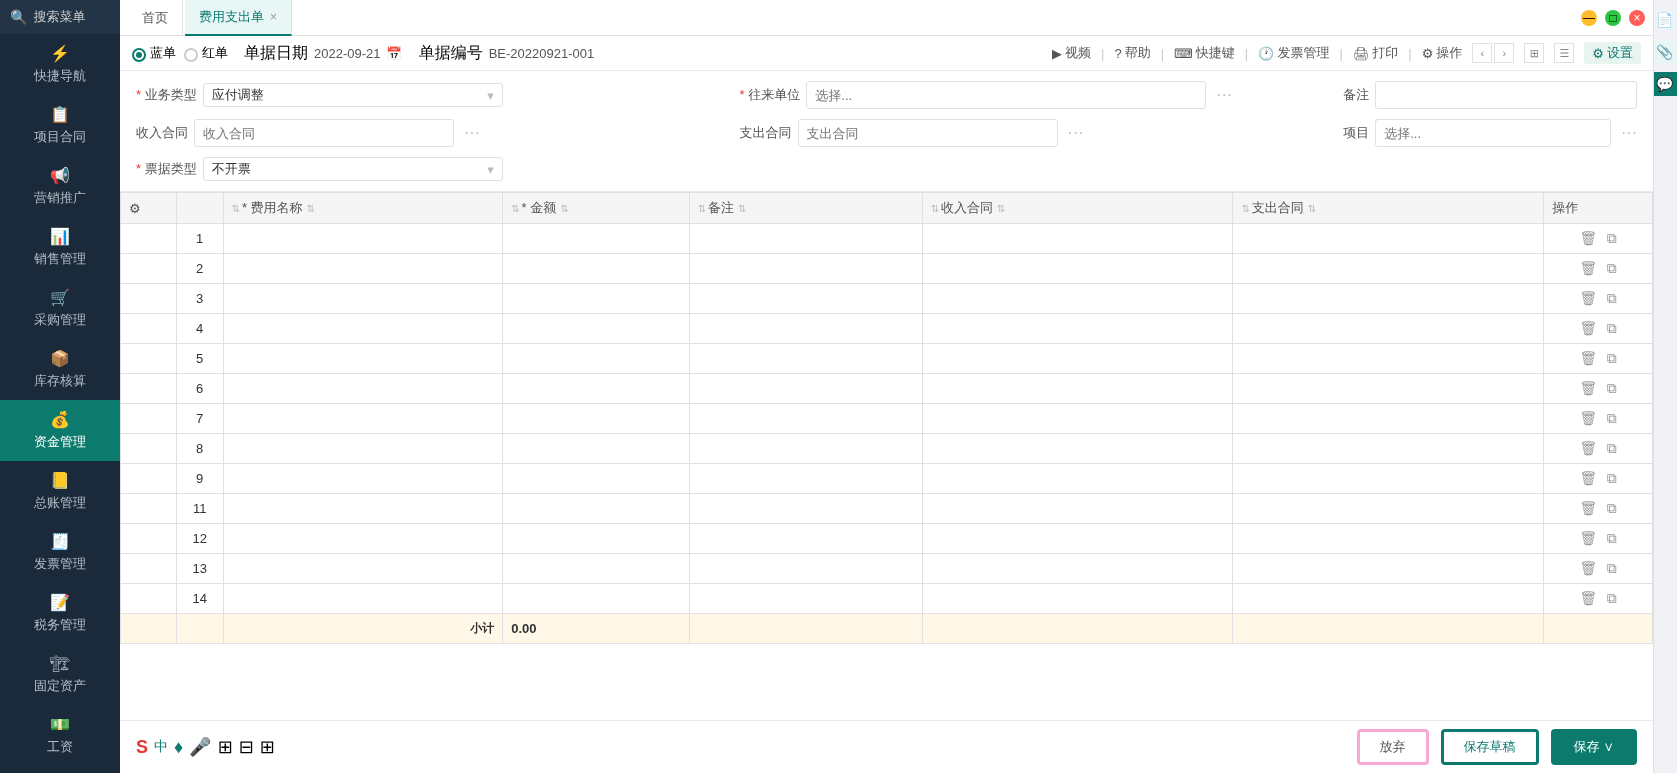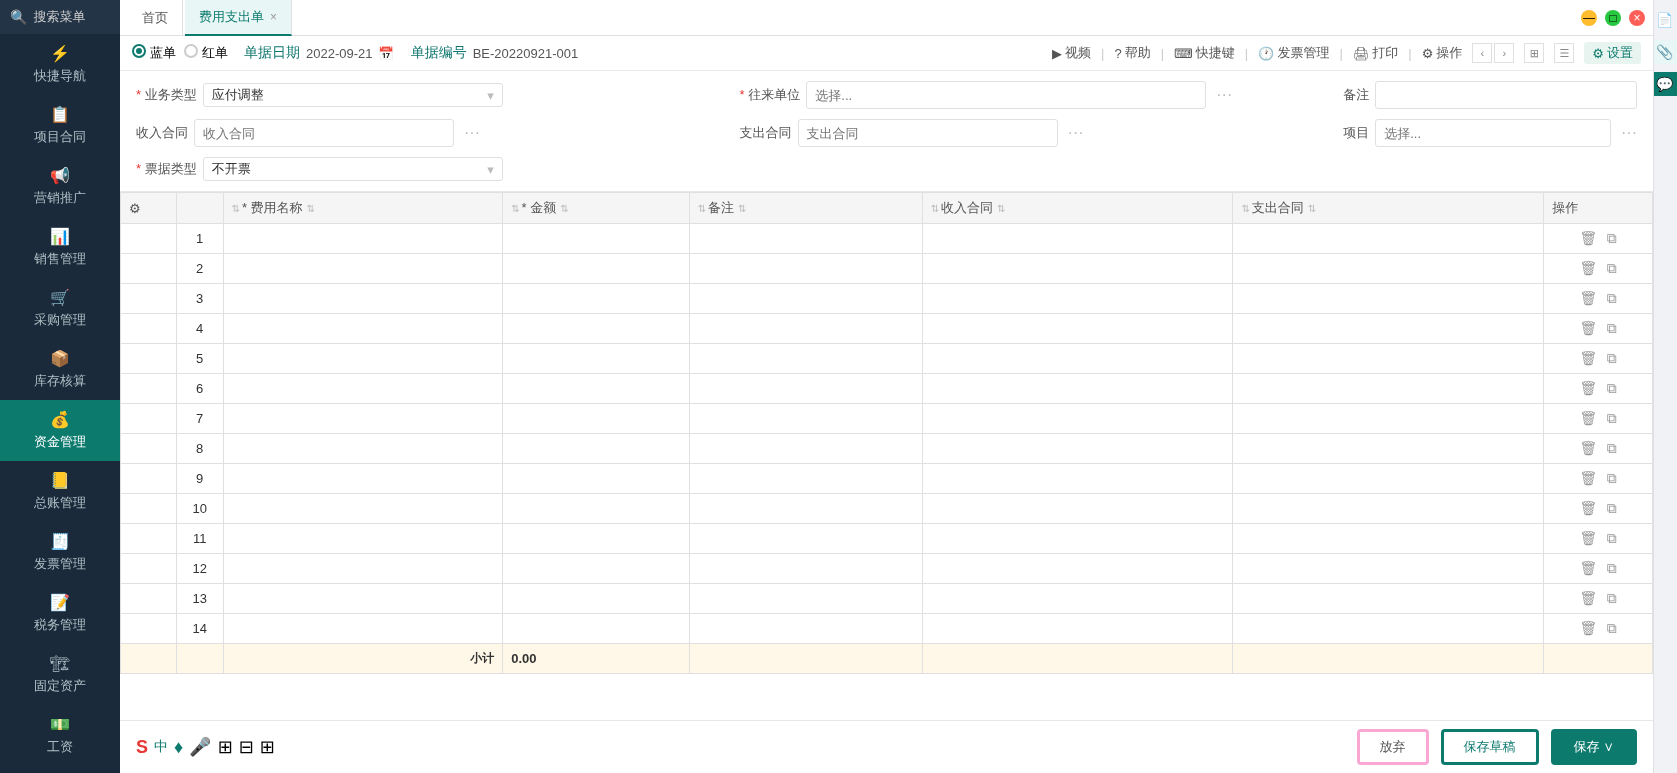--- a/index.html
+++ b/index.html
@@ -106,26 +106,26 @@
     
     .toolbar {
       display: flex;
       align-items: center;
       padding: 6px 12px;
       border-bottom: 1px solid #e8e8e8;
       gap: 8px;
       background: #fff;
     }
     .radio-group { display: flex; gap: 8px; align-items: center; }
-    .radio-item { display: flex; align-items: flex-start; gap: 4px; cursor: pointer; }
+    .radio-item { display: flex; align-items: flex-end; gap: 4px; cursor: pointer; }
     .radio-dot { width: 14px; height: 14px; border-radius: 50%; border: 2px solid #ccc; display: flex; align-items: center; justify-content: center; }
     .radio-dot.checked { border-color: #0d7a6e; }
     .radio-dot.checked::after { content: ''; width: 6px; height: 6px; border-radius: 50%; background: #0d7a6e; }
     .toolbar-info { display: flex; align-items: center; gap: 6px; color: #555; margin-left: 8px; }
-    .toolbar-info label { color: #0f766e; font-size: 14px; }
+    .toolbar-info label { color: #000000; font-size: 16px; }
     .toolbar-actions {
       margin-left: auto;
       display: flex;
       align-items: center;
       gap: 10px;
       color: #555;
       font-size: 12px;
     }
     .toolbar-action-btn {
       display: flex; align-items: center; gap: 3px;
@@ -637,33 +637,20 @@
       <td></td>
       <td></td>
       <td></td>
       <td class="ops-cell">
         <span class="op-icon">🗑</span>
         <span class="op-icon">⧉</span>
       </td>
     </tr>
             <tr>
       <td class="settings-icon-cell"></td>
-      <td class="row-num">10</td>
-      <td></td>
-      <td></td>
-      <td></td>
-      <td></td>
-      <td></td>
-      <td class="ops-cell">
-        <span class="op-icon">🗑</span>
-        <span class="op-icon">⧉</span>
-      </td>
-    </tr>
-            <tr>
-      <td class="settings-icon-cell"></td>
       <td class="row-num">11</td>
       <td></td>
       <td></td>
       <td></td>
       <td></td>
       <td></td>
       <td class="ops-cell">
         <span class="op-icon">🗑</span>
         <span class="op-icon">⧉</span>
       </td>

